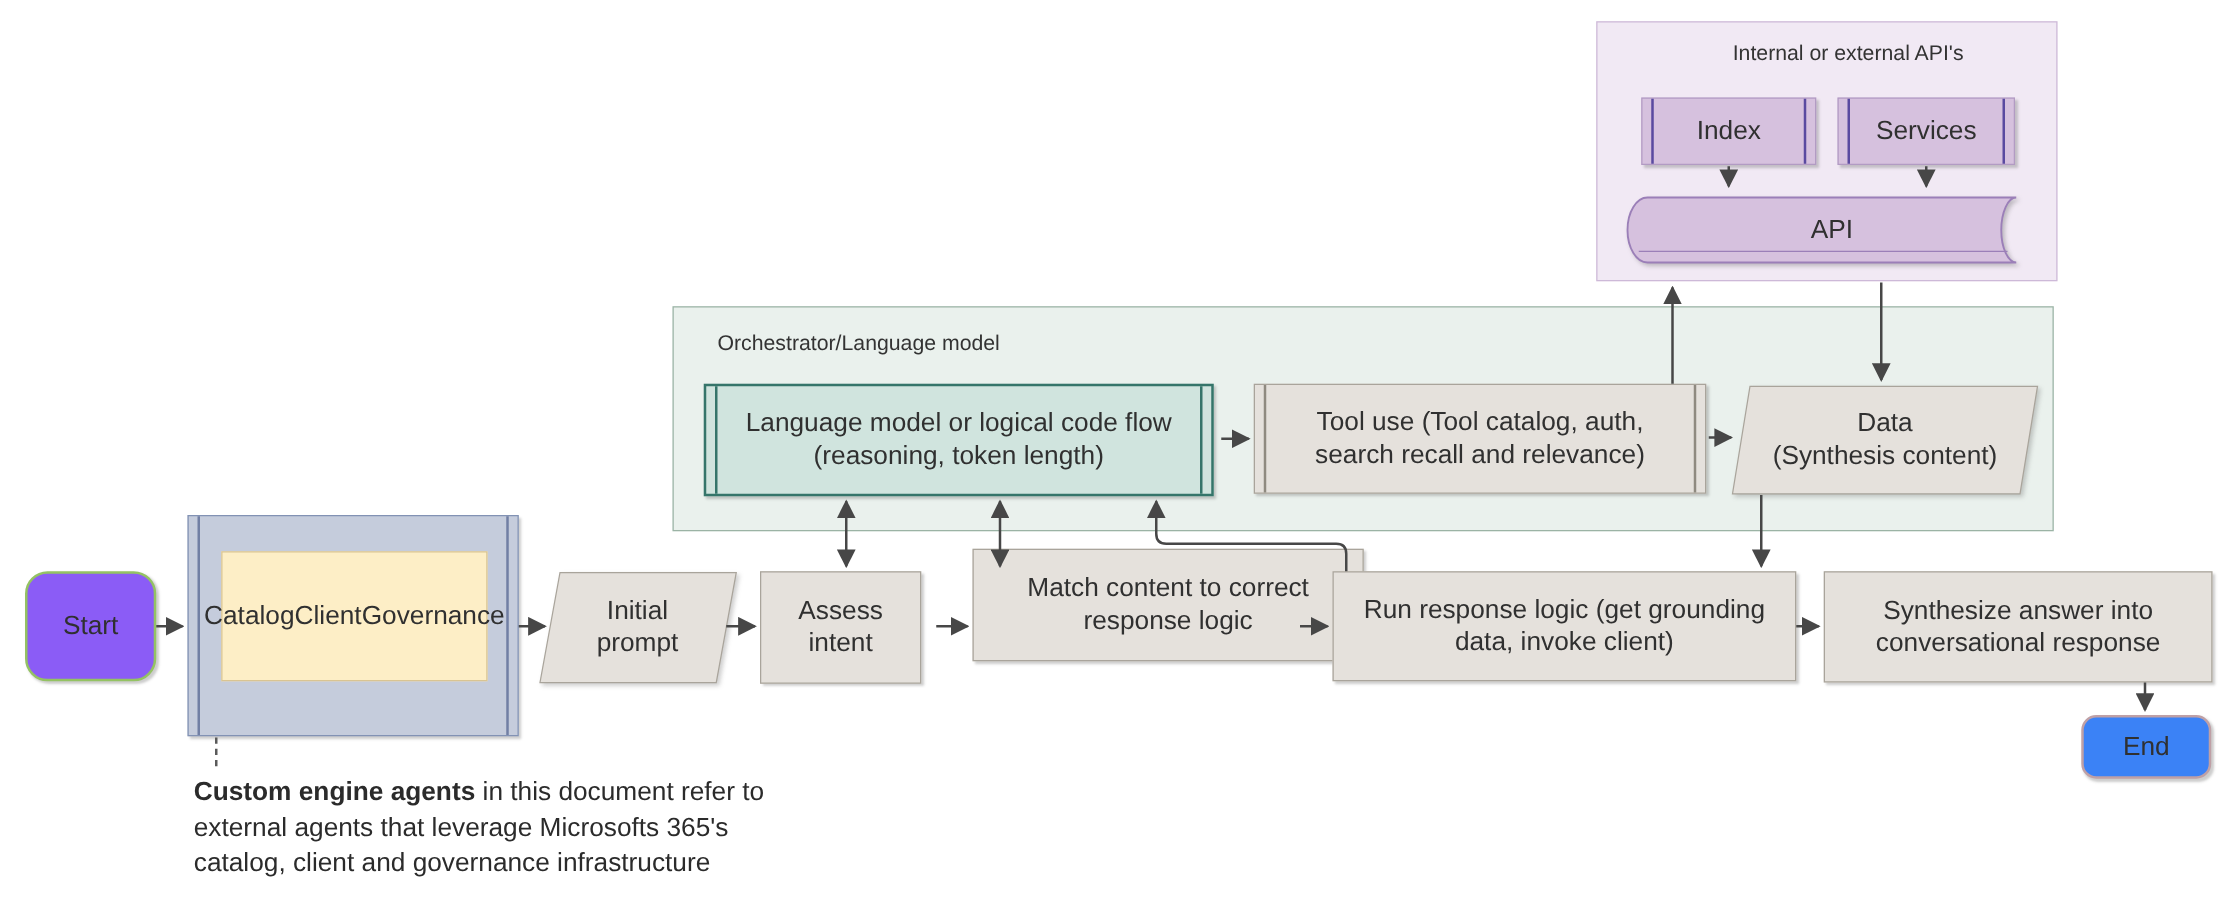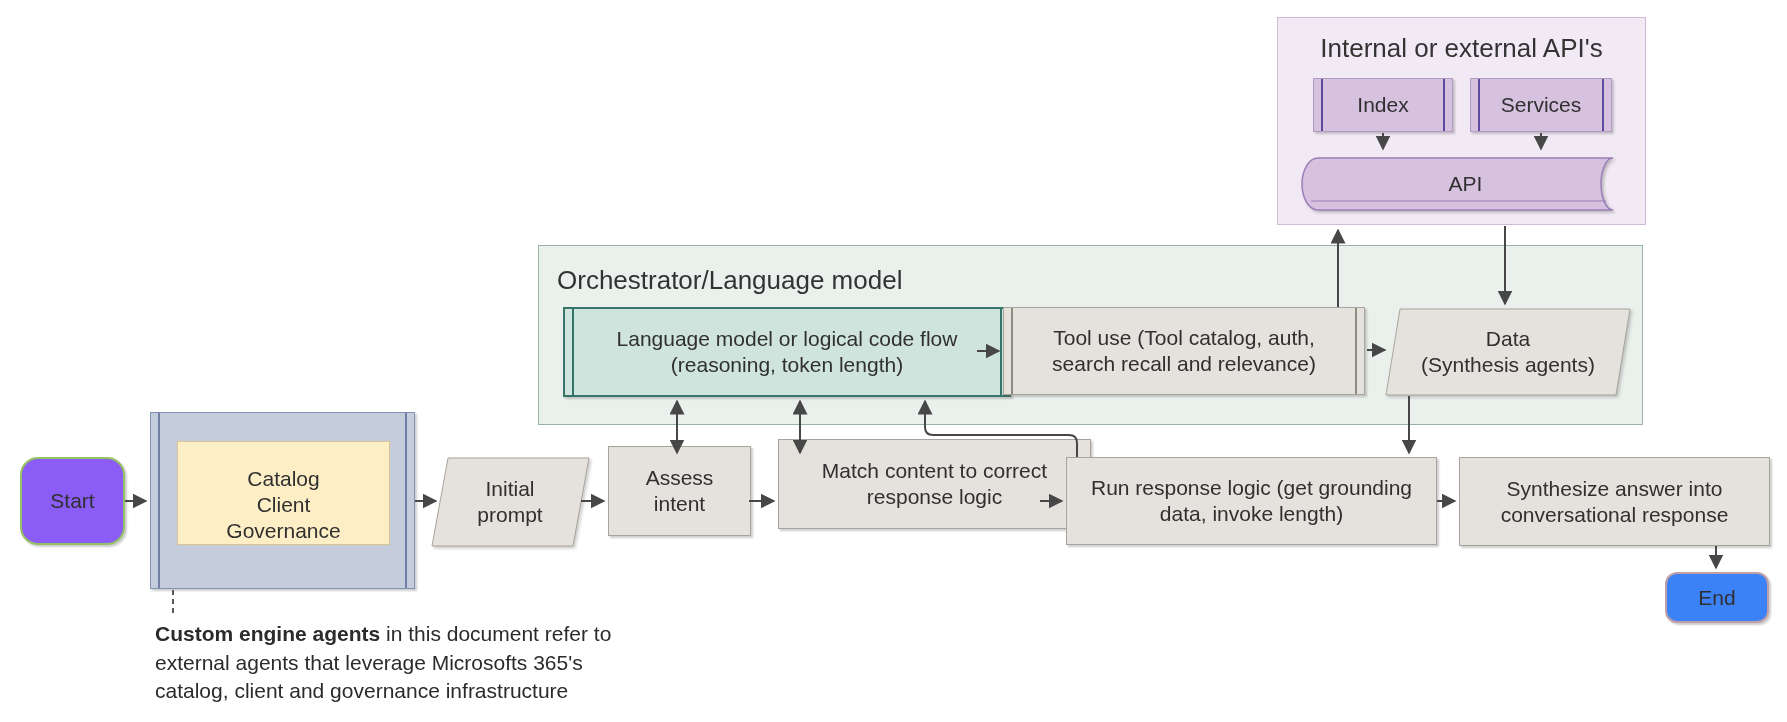--- a/index.html
+++ b/index.html
@@ -2,21 +2,21 @@
 <html><head>
 <meta charset="utf-8">
 <style>
   html,body{margin:0;padding:0;background:#ffffff;}
   #stage{
     position:relative;width:1787px;height:722px;background:#ffffff;
     font-family:"Liberation Sans","DejaVu Sans",sans-serif;color:#303030;
     overflow:hidden;
   }
   .panel{position:absolute;box-sizing:border-box;}
-  .panel-title{position:absolute;font-size:26px;color:#333;white-space:nowrap;}
+  .panel-title{position:absolute;font-size:17px;color:#333;white-space:nowrap;padding-left:17px;}
   .shape{
     position:absolute;box-sizing:border-box;display:flex;align-items:center;justify-content:center;
     text-align:center;font-size:21px;line-height:26px;color:#303030;
   }
   .shadow{box-shadow:2px 2px 2px rgba(90,90,90,0.30);}
   .gray{background:#e5e1dc;border:1px solid #a9a49b;}
   .teal{background:#d0e4de;border:2px solid #35756a;}
   .purpleb{background:#d6c1de;border:1px solid #b29bc3;}
   .vline{position:absolute;top:0;bottom:0;width:2px;}
   .vl-l{left:7px;} .vl-r{right:7px;}
@@ -48,56 +48,56 @@
   <div class="shape purpleb shadow" style="left:1470px;top:78px;width:142px;height:54px;">
     <i class="vline vl-l" style="background:#5a4aa0;"></i>
     <i class="vline vl-r" style="background:#5a4aa0;"></i>
     <span>Services</span>
   </div>
 
   <div class="panel" style="left:538px;top:245px;width:1105px;height:180px;background:#eaf1ed;border:1px solid #9bb3a5;">
   </div>
   <div class="panel-title" style="left:557px;top:265px;">Orchestrator/Language model</div>
 
-  <div class="shape teal shadow" style="left:563px;top:307px;width:448px;height:90px;">
+  <div class="shape teal shadow" style="left:563px;top:307px;width:408px;height:90px;">
     <i class="vline vl-l" style="background:#35756a;"></i>
     <i class="vline vl-r" style="background:#35756a;"></i>
     <span style="padding:0 26px;">Language model or logical code flow (reasoning, token length)</span>
   </div>
 
   <div class="shape gray shadow" style="left:1003px;top:307px;width:362px;height:88px;">
     <i class="vline vl-l" style="background:#8f8a80;"></i>
     <i class="vline vl-r" style="background:#8f8a80;"></i>
     <span style="padding:0 24px;">Tool use (Tool catalog, auth, search recall and relevance)</span>
   </div>
 
   <div class="shape shadow" style="left:20px;top:457px;width:105px;height:88px;background:#8b5cf6;border:2px solid #94c263;border-radius:18px;">
     <span>Start</span>
   </div>
 
   <div class="shape shadow" style="left:150px;top:412px;width:265px;height:177px;background:#c5ccdc;border:1px solid #8292b4;">
     <i class="vline vl-l" style="background:#717fa4;"></i>
     <i class="vline vl-r" style="background:#717fa4;"></i>
   </div>
-  <div class="shape" style="left:177px;top:441px;width:213px;height:104px;background:#fdeec6;border:1px solid #d9c492;flex-direction:column;justify-content:flex-end;">
+  <div class="shape" style="left:177px;top:441px;width:213px;height:104px;background:#fdeec6;border:1px solid #d9c492;flex-direction:row;">
     <span>Catalog</span>
     <span>Client</span>
     <span>Governance</span>
   </div>
 
-  <div class="shape gray shadow" style="left:608px;top:446px;width:143px;height:90px;justify-content:center;">
+  <div class="shape gray shadow" style="left:608px;top:457px;width:129px;height:90px;justify-content:center;">
     <span style="padding:0 14px;">Assess intent</span>
   </div>
 
   <div class="shape gray shadow" style="left:778px;top:439px;width:313px;height:90px;">
     <span style="padding:0 16px;">Match content to correct response logic</span>
   </div>
 
   <div class="shape gray shadow" style="left:1066px;top:457px;width:371px;height:88px;">
-    <span style="padding:0 20px;">Run response logic (get grounding data, invoke length)</span>
+    <span style="padding:0 20px;">Run response logic (get grounding data, invoke client)</span>
   </div>
 
   <div class="shape gray shadow" style="left:1459px;top:457px;width:311px;height:89px;">
     <span style="padding:0 16px;">Synthesize answer into conversational response</span>
   </div>
 
   <div class="shape shadow" style="left:1665px;top:572px;width:104px;height:51px;background:#3b82f6;border:2px solid #bfa0a6;border-radius:12px;">
     <span>End</span>
   </div>
 
@@ -140,21 +140,21 @@
       <path d="M1541,133 L1541,149" marker-end="url(#ah)"></path>
 
       <path d="M173,590 L173,614" stroke="#5a5a5a" stroke-dasharray="5 4"></path>
     </g>
   </svg>
 
   <div class="overlabel" style="left:1318px;top:158px;width:295px;height:52px;">API</div>
 
   <div class="overlabel" style="left:1396px;top:309px;width:224px;height:86px;flex-direction:column;">
     <span>Data</span>
-    <span>(Synthesis agents)</span>
+    <span>(Synthesis content)</span>
   </div>
 
   <div class="overlabel" style="left:455px;top:458px;width:110px;height:88px;">Initial prompt</div>
 
   <div id="caption">
     <b>Custom engine agents</b><span> in this document refer to external agents that leverage Microsofts 365's catalog, client and governance infrastructure</span>
   </div>
 
 </div>
 

